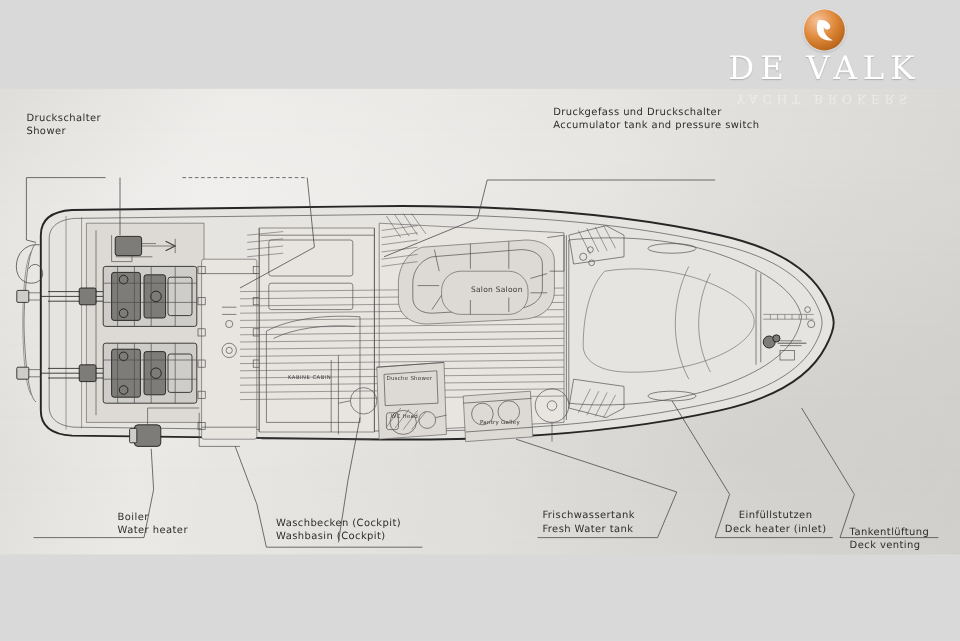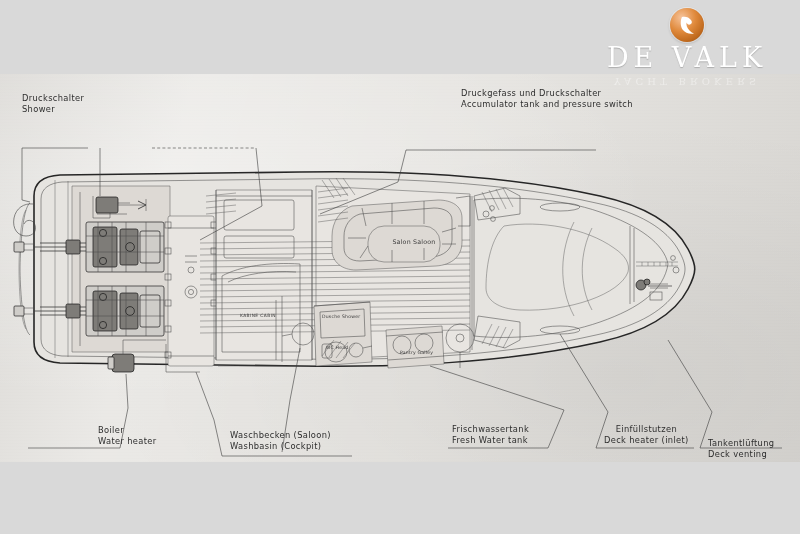--- a/index.html
+++ b/index.html
@@ -385,21 +385,21 @@
     <span class="de">Druckgefass und Druckschalter</span>
     <span class="en">Accumulator tank and pressure switch</span>
   </div>
 
   <div class="callout" style="left:60px;top:425px;margin-left:38px;">
     <span class="de">Boiler</span>
     <span class="en">Water heater</span>
   </div>
 
   <div class="callout" style="left:230px;top:430px;">
-    <span class="de">Waschbecken (Saloon)</span>
+    <span class="de">Waschbecken (Cockpit)</span>
     <span class="en">Washbasin (Cockpit)</span>
   </div>
 
   <div class="callout" style="left:452px;top:424px;">
     <span class="de">Frischwassertank</span>
     <span class="en">Fresh Water tank</span>
   </div>
 
   <div class="callout" style="left:604px;top:424px;text-align:center;">
     <span class="de">Einfüllstutzen</span>

